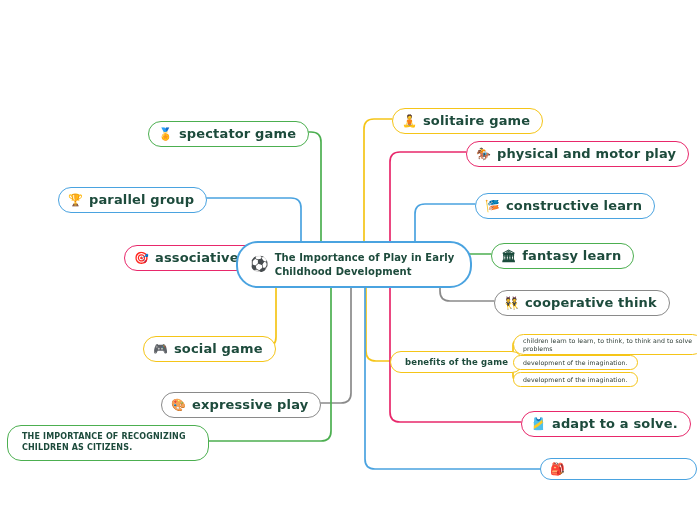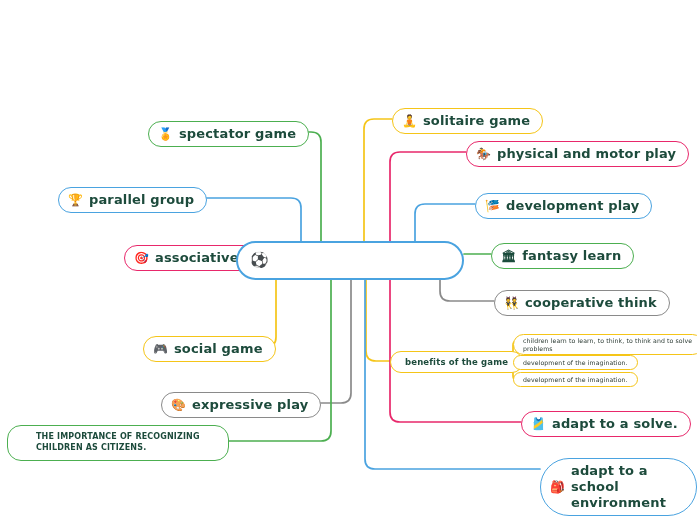--- a/index.html
+++ b/index.html
@@ -62,21 +62,21 @@
     z-index: 5;
   }
   .node.central .lbl {
     font-size: 10px;
     line-height: 1.35;
     letter-spacing: 0.1px;
   }
   .node.central .ic { font-size: 15px; }
   .node.plain {
     border-radius: 14px;
-    padding: 6px 28px;
+    padding: 6px 14px;
   }
   .node.plain .lbl {
     font-size: 8px;
     line-height: 1.35;
   }
   .node.sub {
     border-width: 1.3px;
     border-radius: 999px;
     padding: 2px 9px;
     color: #2b3a33;
@@ -112,20 +112,22 @@
       <path d="M 494 301 L 450 301 Q 440 301 440 291 L 440 280" fill="none" stroke="#8a8a8a" stroke-width="1.7" stroke-linecap="round"></path>
       <path d="M 390 361 L 376 361 Q 366 361 366 351 L 366 280" fill="none" stroke="#f5c518" stroke-width="1.7" stroke-linecap="round"></path>
       <path d="M 521 422 L 400 422 Q 390 422 390 412 L 390 280" fill="none" stroke="#e8286b" stroke-width="1.7" stroke-linecap="round"></path>
       <path d="M 540 469 L 375 469 Q 365 469 365 459 L 365 280" fill="none" stroke="#4aa3e0" stroke-width="1.7" stroke-linecap="round"></path>
       <path d="M 491 361 L 503 361 Q 513 361 513 351 L 513 345 Q 513 341 517 341" fill="none" stroke="#f5c518" stroke-width="1.7" stroke-linecap="round"></path>
       <path d="M 491 361 L 513 361" fill="none" stroke="#f5c518" stroke-width="1.7" stroke-linecap="round"></path>
       <path d="M 491 361 L 503 361 Q 513 361 513 371 L 513 376 Q 513 380 517 380" fill="none" stroke="#f5c518" stroke-width="1.7" stroke-linecap="round"></path>
     </svg>
 <div class="node central" style="left: 236px; top: 241px; min-width: 228px; min-height: 39px; border-color: rgb(74, 163, 224);">
       <span class="ic">⚽</span>
+      <span class="lbl">The Importance of Play in Early
+Childhood Development</span>
     </div>
     <div class="node" style="left: 148px; top: 121px; min-width: 101px; min-height: 22px; border-color: rgb(76, 175, 80);">
       <span class="ic">🏅</span>
       <span class="lbl">spectator game</span>
     </div>
     <div class="node" style="left: 58px; top: 187px; min-width: 96px; min-height: 22px; border-color: rgb(74, 163, 224);">
       <span class="ic">🏆</span>
       <span class="lbl">parallel group</span>
     </div>
     <div class="node" style="left: 124px; top: 245px; min-width: 109px; min-height: 22px; border-color: rgb(232, 40, 107);">
@@ -147,37 +149,36 @@
     <div class="node" style="left: 392px; top: 108px; min-width: 96px; min-height: 22px; border-color: rgb(245, 197, 24);">
       <span class="ic">🧘</span>
       <span class="lbl">solitaire game</span>
     </div>
     <div class="node" style="left: 466px; top: 141px; min-width: 135px; min-height: 22px; border-color: rgb(232, 40, 107);">
       <span class="ic">🏇</span>
       <span class="lbl">physical and motor play</span>
     </div>
     <div class="node" style="left: 475px; top: 193px; min-width: 110px; min-height: 22px; border-color: rgb(74, 163, 224);">
       <span class="ic">🎏</span>
-      <span class="lbl">development play</span>
+      <span class="lbl">constructive learn</span>
     </div>
     <div class="node" style="left: 491px; top: 243px; min-width: 96px; min-height: 22px; border-color: rgb(76, 175, 80);">
       <span class="ic">🏛</span>
       <span class="lbl">fantasy learn</span>
     </div>
     <div class="node" style="left: 494px; top: 290px; min-width: 106px; min-height: 22px; border-color: rgb(138, 138, 138);">
       <span class="ic">👯</span>
       <span class="lbl">cooperative think</span>
     </div>
     <div class="node" style="left: 521px; top: 411px; min-width: 110px; min-height: 22px; border-color: rgb(232, 40, 107);">
       <span class="ic">🎽</span>
       <span class="lbl">adapt to a solve.</span>
     </div>
     <div class="node" style="left: 540px; top: 458px; min-width: 157px; min-height: 22px; border-color: rgb(74, 163, 224);">
       <span class="ic">🎒</span>
-      <span class="lbl">adapt to a school environment</span>
     </div>
     <div class="node branch" style="left: 390px; top: 351px; min-width: 101px; min-height: 21px; border-color: rgb(245, 197, 24);">
       <span class="lbl">benefits of the game</span>
     </div>
     <div class="node sub" style="left: 513px; top: 334px; min-width: 190px; min-height: 15px; border-color: rgb(245, 197, 24);">
       <span class="lbl">children learn to learn, to think, to think and to solve problems</span>
     </div>
     <div class="node sub" style="left: 513px; top: 355px; min-width: 112px; min-height: 15px; border-color: rgb(245, 197, 24);">
       <span class="lbl">development of the imagination.</span>
     </div>

